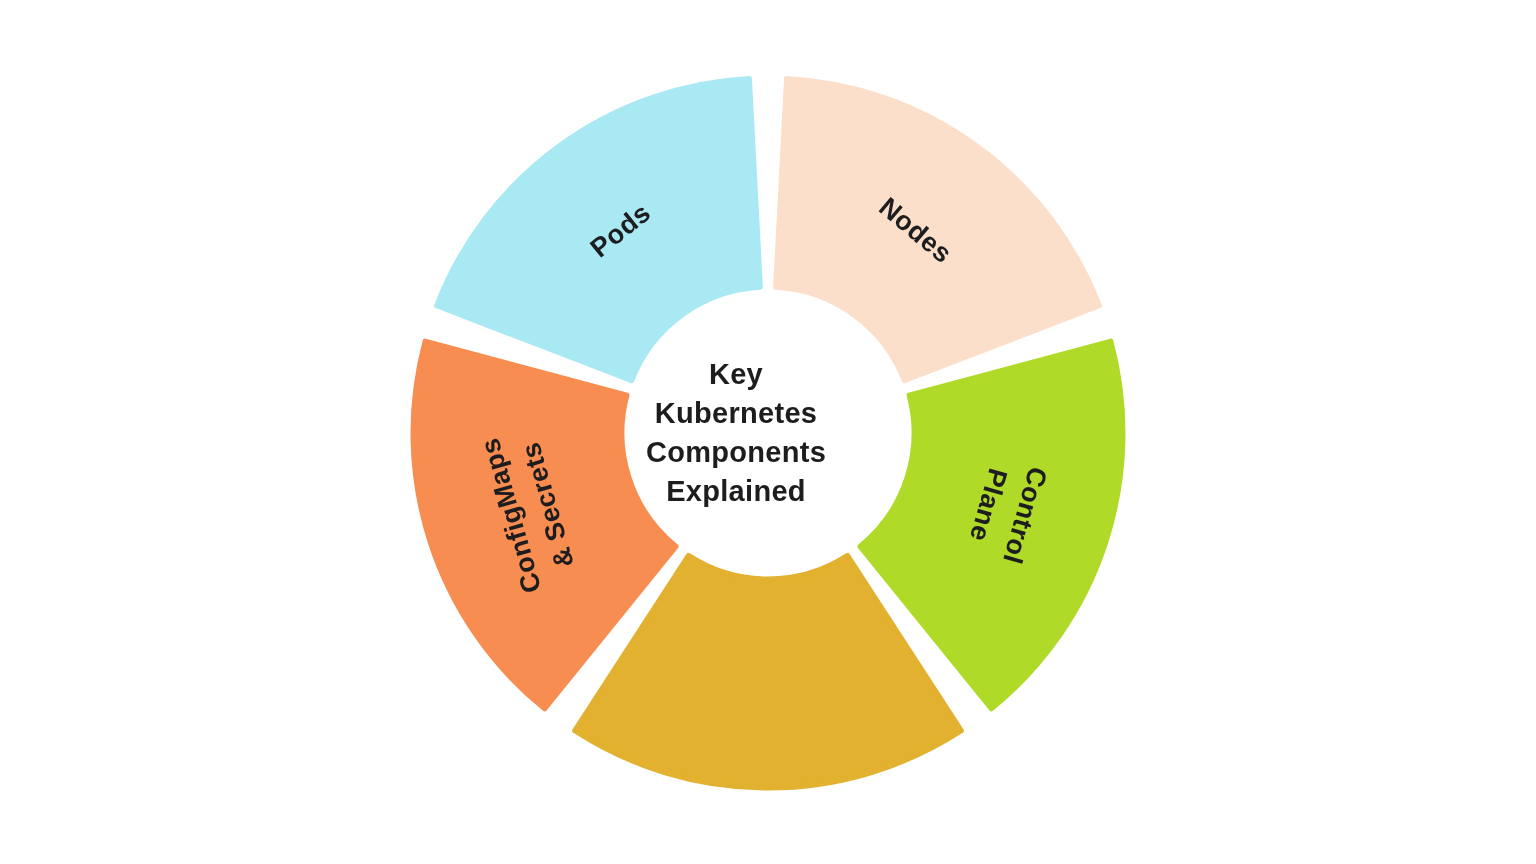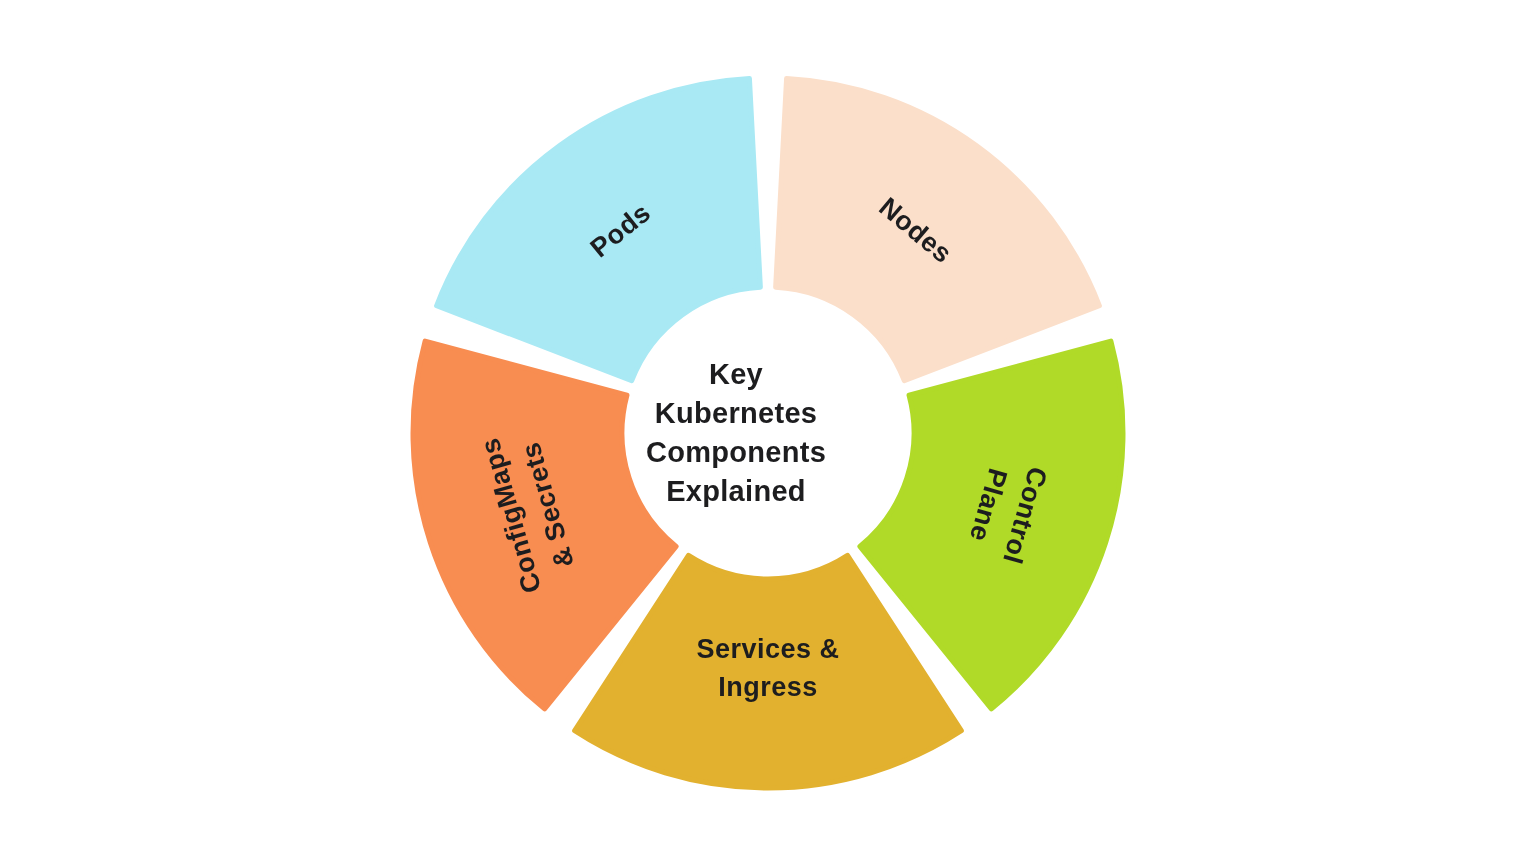--- a/index.html
+++ b/index.html
@@ -58,22 +58,20 @@
     <path class="seg-path" d="M 1099.4210514065066 305.7793779114184 A 355 355 0 0 0 786.5792644662451 78.4865151621263 L 775.6410496114698 287.20008792583224 A 146 146 0 0 1 904.3027422685915 380.67827936638616 Z" fill="#fbdfca" stroke="#fbdfca"></path>
     <path class="seg-path" d="M 991.4087388226923 708.8868163172247 A 355 355 0 0 0 1110.9036683326194 341.11923898860533 L 909.025170638204 395.21241941503206 A 146 146 0 0 1 859.8807770932763 546.4633103727177 Z" fill="#b0da28" stroke="#b0da28"></path>
     <path class="seg-path" d="M 574.6531425696654 730.7280516206256 A 355 355 0 0 0 961.3468574303345 730.7280516206256 L 847.5172991121939 555.4459029200319 A 146 146 0 0 1 688.482700887806 555.4459029200319 Z" fill="#e2b12f" stroke="#e2b12f"></path>
     <path class="seg-path" d="M 425.0963316673808 341.11923898860505 A 355 355 0 0 0 544.5912611773078 708.8868163172248 L 676.1192229067237 546.4633103727178 A 146 146 0 0 1 626.9748293617961 395.21241941503195 Z" fill="#f88d51" stroke="#f88d51"></path>
   </svg>
 
   <div class="seg-label" style="left: 621.054px; top: 230.746px; transform: translate(-50%, -50%) rotate(-39deg);">Pods</div>
   <div class="seg-label" style="left: 914.946px; top: 230.746px; transform: translate(-50%, -50%) rotate(40deg);">Nodes</div>
   <div class="seg-label" style="left: 1005.76px; top: 510.254px; transform: translate(-50%, -50%) rotate(106deg);">Control
 Plane</div>
-  <div class="seg-label" style="left: 768px; top: 669px; transform: translate(-50%, -50%) rotate(0deg);">Services &amp;
-Ingress</div>
   <div class="seg-label" style="left: 530.236px; top: 510.254px; transform: translate(-50%, -50%) rotate(-106deg);">ConfigMaps
 &amp; Secrets</div>
 
   <div class="center-title">Key
 Kubernetes
 Components
 Explained</div>
 
 </div>
 

